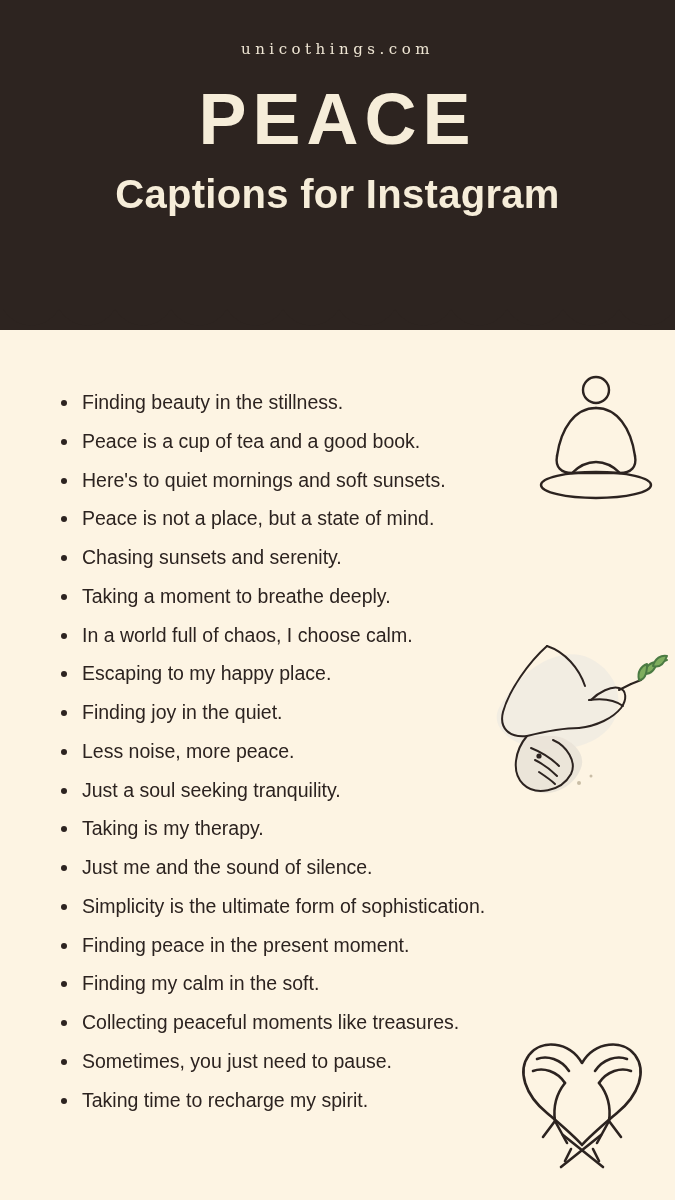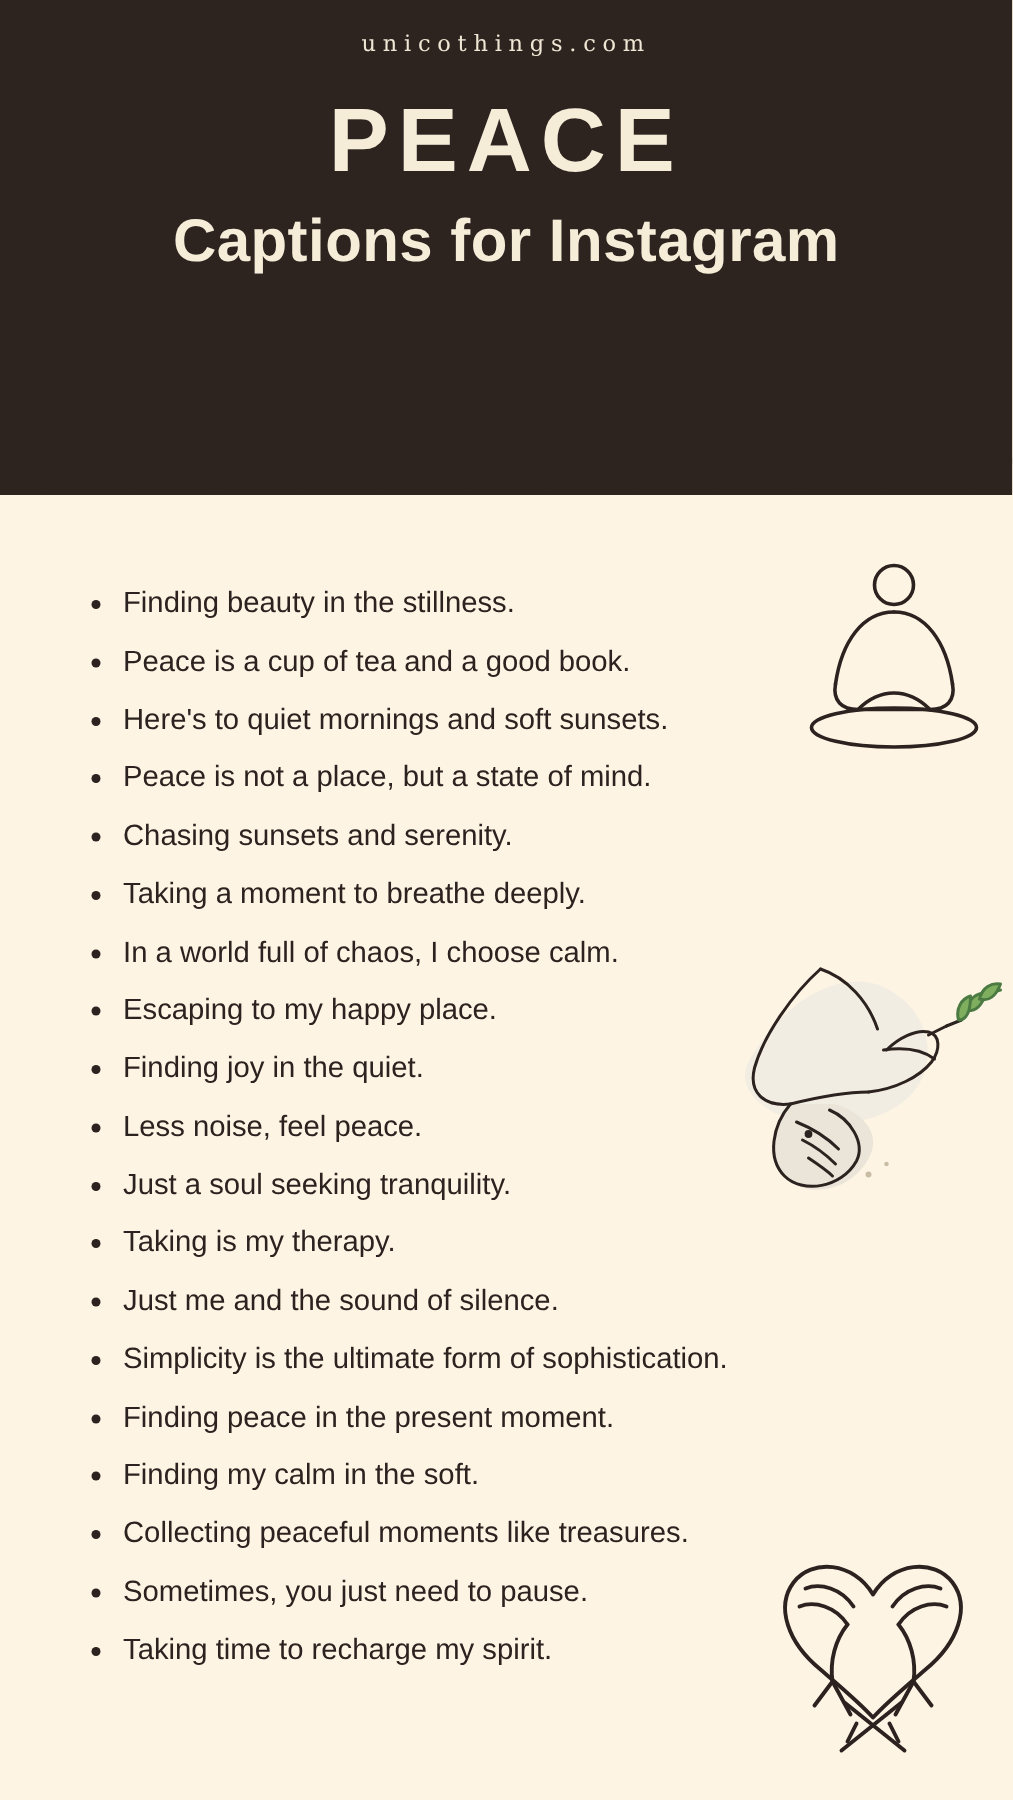--- a/index.html
+++ b/index.html
@@ -23,36 +23,36 @@
     background: #fdf4e3;
     overflow: hidden;
   }
 
   
   .header {
     position: relative;
     width: 100%;
     height: 330px;
     background: #2d2420;
-    padding-top: 20px;
+    padding-top: 40px;
     text-align: center;
   }
 
   .site-url {
     color: #efe6d4;
     font-size: 15px;
     letter-spacing: 4.5px;
     font-family: "DejaVu Serif", serif;
     margin: 0;
     padding: 0 0 10px 0;
   }
 
   .main-title {
     color: #f6edd9;
-    font-size: 60px;
+    font-size: 72px;
     font-weight: bold;
     letter-spacing: 6px;
     line-height: 1.05;
     margin: 14px 0 0 0;
     font-family: "Liberation Sans", sans-serif;
   }
 
   .sub-title {
     color: #f6edd9;
     font-size: 40px;
@@ -145,21 +145,21 @@
     <ul class="captions">
       <li>Finding beauty in the stillness.</li>
       <li>Peace is a cup of tea and a good book.</li>
       <li>Here's to quiet mornings and soft sunsets.</li>
       <li>Peace is not a place, but a state of mind.</li>
       <li>Chasing sunsets and serenity.</li>
       <li>Taking a moment to breathe deeply.</li>
       <li>In a world full of chaos, I choose calm.</li>
       <li>Escaping to my happy place.</li>
       <li>Finding joy in the quiet.</li>
-      <li>Less noise, feel peace.</li>
+      <li>Less noise, more peace.</li>
       <li>Just a soul seeking tranquility.</li>
       <li>Taking is my therapy.</li>
       <li>Just me and the sound of silence.</li>
       <li>Simplicity is the ultimate form of sophistication.</li>
       <li>Finding peace in the present moment.</li>
       <li>Finding my calm in the soft.</li>
       <li>Collecting peaceful moments like treasures.</li>
       <li>Sometimes, you just need to pause.</li>
       <li>Taking time to recharge my spirit.</li>
     </ul>

